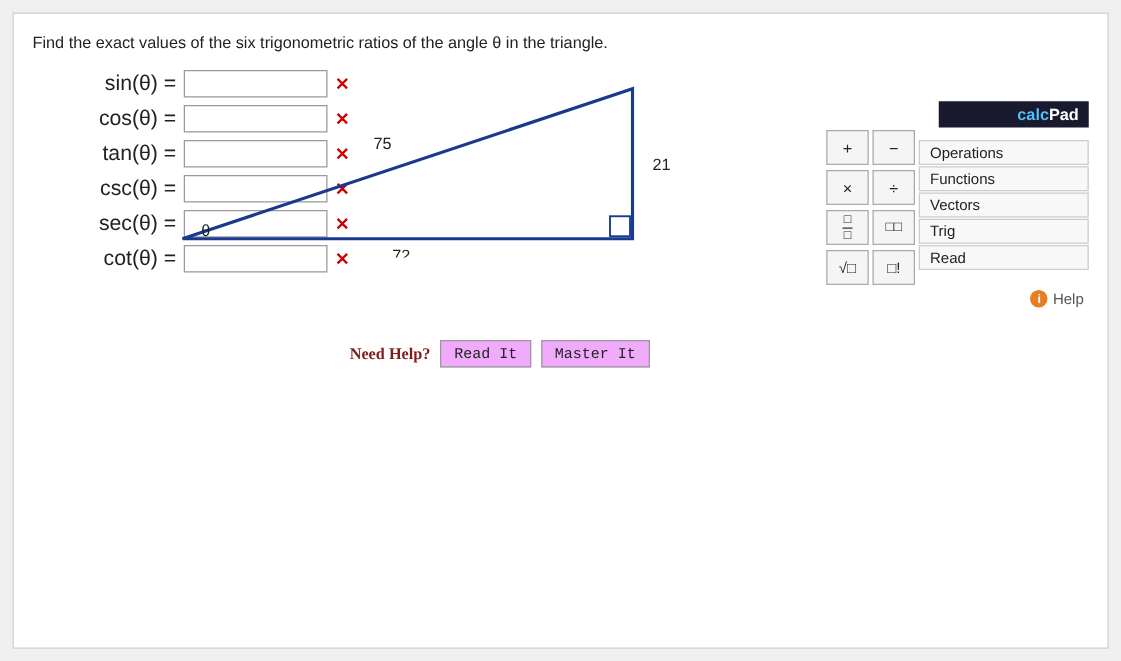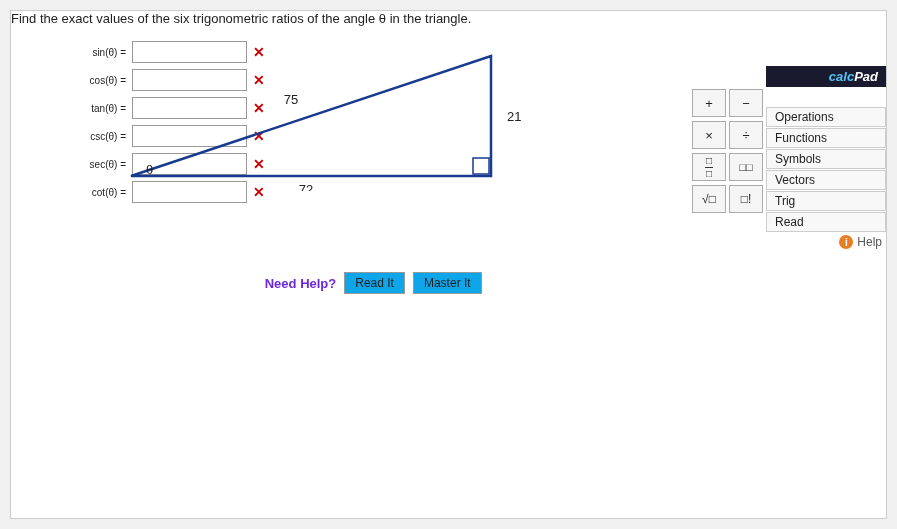--- a/index.html
+++ b/index.html
@@ -7,20 +7,21 @@
       font-family: Arial, sans-serif;
       font-size: 13px;
       background: #f0f0f0;
       width: 897px;
       height: 529px;
       overflow: hidden;
     }
     .main-container {
       background: white;
       margin: 10px;
+      padding: 15px;
       border: 1px solid #ccc;
       display: flex;
       flex-direction: column;
       height: calc(100% - 20px);
       position: relative;
     }
     .question-text {
       font-size: 13px;
       margin-bottom: 10px;
       color: #222;
@@ -52,21 +53,21 @@
       margin-top: 5px;
     }
     .trig-row {
       display: flex;
       align-items: center;
       gap: 6px;
     }
     .trig-label {
       width: 75px;
       text-align: right;
-      font-size: 10px;
+      font-size: 17px;
       color: #222;
     }
     .trig-input {
       width: 115px;
       height: 22px;
       border: 1px solid #999;
       padding: 2px 4px;
       font-size: 13px;
     }
     .x-mark {
@@ -76,29 +77,31 @@
     }
     .need-help {
       display: flex;
       align-items: center;
       gap: 8px;
       margin-top: 12px;
     }
     .need-help-text {
       font-weight: bold;
       font-size: 13px;
-      color: #6d28d9;
+      color: #7f1d1d;
+      font-family: Liberation Serif, serif;
     }
     .help-button {
       padding: 3px 10px;
-      background: #0ea5e9;
+      background: #f0abfc;
       border: 1px solid #999;
       font-size: 12px;
       cursor: pointer;
       color: #222;
+      font-family: Liberation Mono, monospace;
     }
     .right-panel {
       display: flex;
       flex-direction: column;
       align-items: flex-end;
       gap: 4px;
       padding-left: 10px;
       padding-top: 30px;
     }
     .calcpad-area {
@@ -107,21 +110,20 @@
       align-items: flex-end;
     }
     .calcpad-title {
       background: #1a1a2e;
       color: white;
       padding: 3px 8px;
       font-size: 13px;
       font-weight: bold;
       text-align: right;
       width: 120px;
-      font-style: italic;
     }
     .calcpad-title span {
       color: #4fc3f7;
     }
     .calc-buttons-row {
       display: flex;
       gap: 3px;
       margin-bottom: 2px;
     }
     .calc-btn {
@@ -130,24 +132,24 @@
       border: 1px solid #aaa;
       background: #f5f5f5;
       cursor: pointer;
       font-size: 13px;
       display: flex;
       align-items: center;
       justify-content: center;
       color: #222;
     }
     .calc-menu {
-      width: 120px;
-      display: flex;
-      flex-direction: column;
-      margin-top: 18px;
+      width: 136px;
+      display: flex;
+      flex-direction: column;
+      margin-top: 8px;
     }
     .calc-menu-item {
       padding: 2px 8px;
       font-size: 12px;
       border: 1px solid #ccc;
       background: #f8f8f8;
       cursor: pointer;
       color: #222;
       text-align: left;
       margin-bottom: 1px;
@@ -289,21 +291,20 @@
             </div>
             <div class="calc-buttons-row">
               <button class="calc-btn" style="font-size:12px;">√□</button>
               <button class="calc-btn" style="font-size:12px;">□!</button>
             </div>
           </div>
 
           <div class="calc-menu">
             <button class="calc-menu-item">Operations</button>
             <button class="calc-menu-item">Functions</button>
-            <button class="calc-menu-item">Symbols</button>
             <button class="calc-menu-item">Vectors</button>
             <button class="calc-menu-item">Trig</button>
             <button class="calc-menu-item">Read</button>
           </div>
         </div>
 
         <div class="calc-help">
           <span class="help-icon">i</span>
           <span>Help</span>
         </div>

